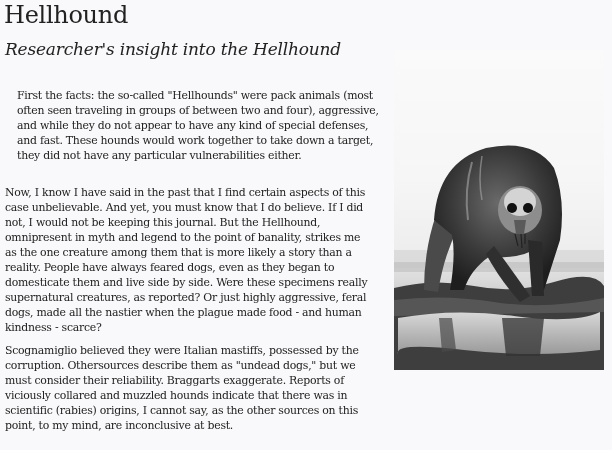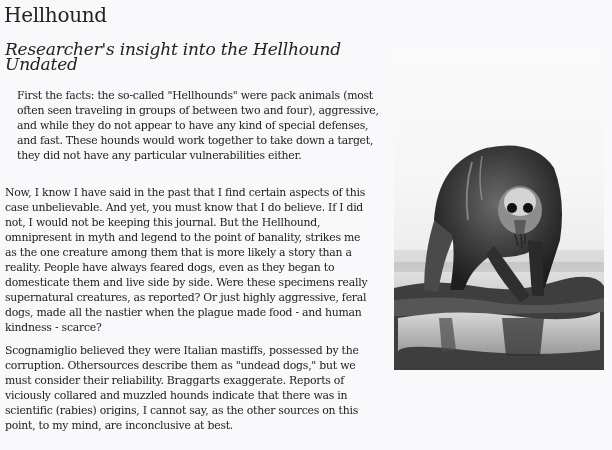--- a/index.html
+++ b/index.html
@@ -13,21 +13,21 @@
   body {
     position: relative;
     font-family: "DejaVu Serif", "Liberation Serif", serif;
     color: #222222;
   }
   .title {
     position: absolute;
     left: 4px;
     top: 2px;
     margin: 0;
-    font-size: 20px;
+    font-size: 24px;
     font-weight: normal;
     line-height: 26px;
     letter-spacing: -0.3px;
   }
   .meta {
     position: absolute;
     left: 5px;
     top: 42px;
     font-style: italic;
     font-size: 17px;
@@ -60,21 +60,20 @@
   }
   .figure svg { position: absolute; left: 0; top: 0; }
 </style>
 </head>
 <body>
 
 <h1 class="title">Hellhound</h1>
 
 <div class="meta">
   <div>Researcher's insight into the Hellhound</div>
-  <div>Undated</div>
 </div>
 
 <p class="body-text" id="p1">
   <span class="line">First the facts: the so-called "Hellhounds" were pack animals (most</span>
   <span class="line">often seen traveling in groups of between two and four), aggressive,</span>
   <span class="line">and while they do not appear to have any kind of special defenses,</span>
   <span class="line">and fast. These hounds would work together to take down a target,</span>
   <span class="line">they did not have any particular vulnerabilities either.</span>
 </p>
 

